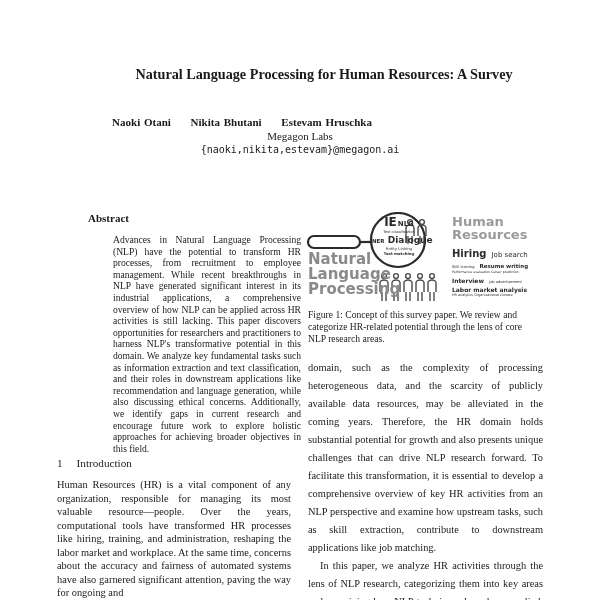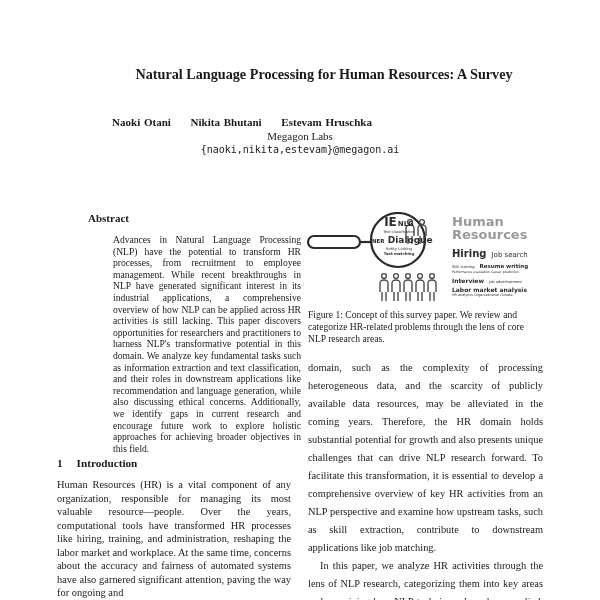--- a/index.html
+++ b/index.html
@@ -10,21 +10,21 @@
   .authors { position:absolute; top:116px; left:0; width:484px; text-align:center;
              font-weight:bold; font-size:11px; word-spacing:1px; }
   .authors span { margin:0 8px; }
   .affil { position:absolute; top:130px; left:0; width:600px; text-align:center; font-size:11px; }
   .email { position:absolute; top:144px; left:0; width:600px; text-align:center;
            font-family:"DejaVu Sans Mono", monospace; font-size:10px; }
   .abs-head { position:absolute; top:212px; left:88px; width:188px; 
               font-weight:bold; font-size:11px; }
   .abs-body { position:absolute; top:234px; left:88px; width:188px; font-size:9.6px;
               line-height:11.6px; text-align:justify;margin-left:25px; }
-  .sec-head { position:absolute; top:457px; left:57px; font-weight:bold; font-size:11.2px; }
+  .sec-head { position:absolute; top:457px; left:57px; font-weight:normal; font-size:11.2px; }
   .sec-head .num { margin-right:14px; }
   .intro { position:absolute; top:478px; left:57px; width:234px; font-size:10.4px;
            line-height:13.5px; text-align:justify; }
   .fig { position:absolute; top:212px; left:306px; width:236px; height:92px; }
   .caption { position:absolute; top:309px; left:308px; width:234px; font-size:9.6px;
              line-height:11.8px; color:#222; }
   .caption b { font-weight:normal; }
   .right-body { position:absolute; top:359px; left:308px; width:235px; font-size:10.4px;
                 line-height:18px; text-align:justify; }
   .right-body p { margin:0; }
@@ -74,20 +74,25 @@
         <path d="M86 80 v-9 a4 3 0 0 1 8 0 v9 M88 80 v9 M92 80 v9"></path>
       <circle cx="102" cy="64" r="2.4"></circle>
         <path d="M98 80 v-9 a4 3 0 0 1 8 0 v9 M100 80 v9 M104 80 v9"></path>
       <circle cx="114" cy="64" r="2.4"></circle>
         <path d="M110 80 v-9 a4 3 0 0 1 8 0 v9 M112 80 v9 M116 80 v9"></path>
       <circle cx="126" cy="64" r="2.4"></circle>
         <path d="M122 80 v-9 a4 3 0 0 1 8 0 v9 M124 80 v9 M128 80 v9"></path>
     </g>
   </svg>
 
+  <div class="wc" style="left:2px;top:40px;font-size:15px;line-height:15px;color:#8a8a8a;font-weight:bold;">
+    <div>Natural</div>
+    <div>Language</div>
+    <div>Processing</div>
+  </div>
 
   <div class="wc" style="left:66px;top:4px;width:54px;text-align:center;color:#2b2b2b;">
     <div style="font-size:12px;font-weight:bold;line-height:12px;"><span>IE</span><span style="font-size:7px;margin-left:1px;">NLG</span></div>
     <div style="font-size:3.6px;line-height:5px;">Text classification</div>
     <div style="font-size:9px;font-weight:bold;line-height:10px;"><span style="font-size:5.5px;">NER</span> <span>Dialogue</span></div>
     <div style="font-size:3.8px;line-height:5px;">Entity Linking</div>
     <div style="font-size:3.8px;line-height:5px;font-weight:bold;">Text matching</div>
   </div>
 
   <div class="wc" style="left:146px;top:3px;font-size:13px;line-height:13px;color:#9a9a9a;font-weight:bold;">
@@ -100,19 +105,19 @@
     <div style="line-height:6px;"><span style="font-size:3.6px;">Skill training</span> <span style="font-size:5.5px;font-weight:bold;">Resume writing</span></div>
     <div style="font-size:3.2px;line-height:4px;">Performance evaluation  Career prediction</div>
     <div style="line-height:7px;"><span style="font-size:6px;font-weight:bold;">Interview</span> <span style="font-size:3.6px;">Job advertisement</span></div>
     <div style="font-size:6px;font-weight:bold;line-height:7px;">Labor market analysis</div>
     <div style="font-size:3.4px;line-height:5px;">HR analytics  Organizational climate</div>
   </div>
 </div>
 
 <div class="caption">
   <span>Figure 1:</span>
-  <b>Concept of this survey paper.</b><span> We review and categorize HR-related problems through the lens of core NLP research areas.</span>
+  <b>Concept of this survey paper.</b><span> We review and categorize HR-related potential through the lens of core NLP research areas.</span>
 </div>
 
 <div class="right-body">
   <p>domain, such as the complexity of processing heterogeneous data, and the scarcity of publicly available data resources, may be alleviated in the coming years. Therefore, the HR domain holds substantial potential for growth and also presents unique challenges that can drive NLP research forward. To facilitate this transformation, it is essential to develop a comprehensive overview of key HR activities from an NLP perspective and examine how upstream tasks, such as skill extraction, contribute to downstream applications like job matching.</p>
   <p class="indent"><span>In this paper, we analyze HR activities through the lens of NLP research, categorizing them into key areas and examining how NLP techniques have been applied, along with remaining challenges (Figure 1).</span><sup style="font-size:7px;">2</sup><span> We explore fundamental tasks like information extraction and text classification (§3), and</span></p>
 </div>
 
 </body></html>

